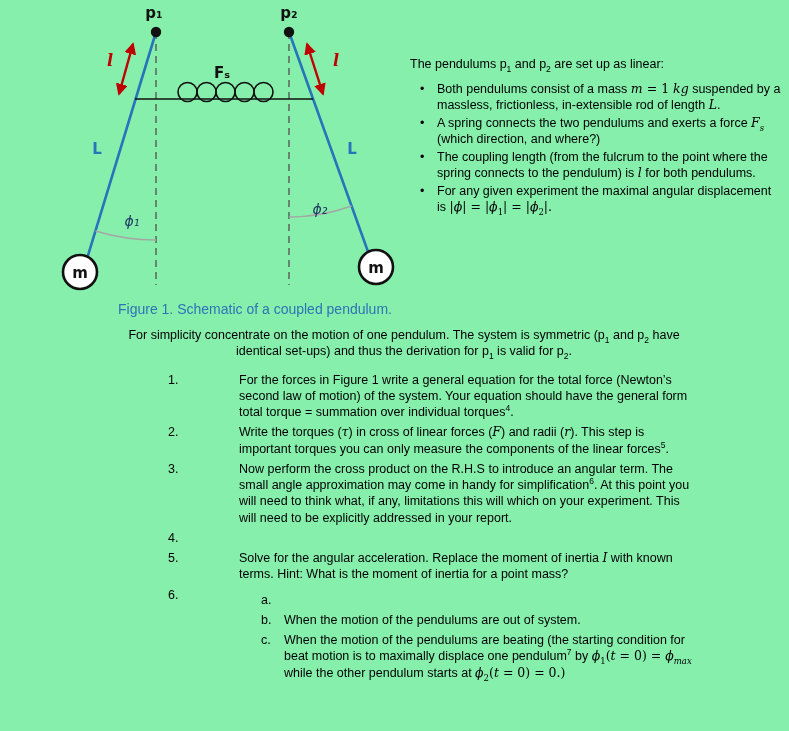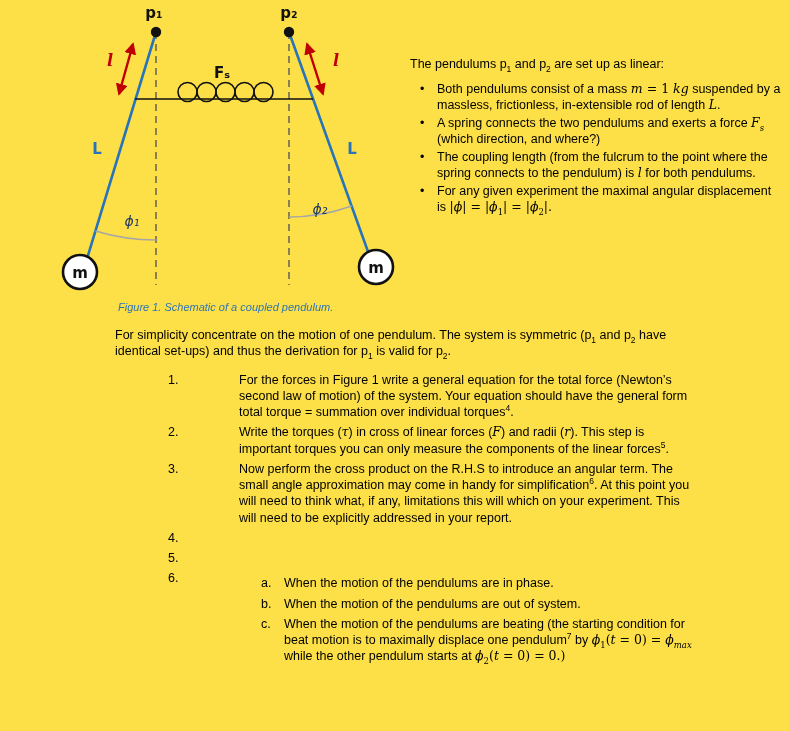--- a/index.html
+++ b/index.html
@@ -2,21 +2,21 @@
 <html><head>
 <meta charset="utf-8">
 <style>
   * { margin:0; padding:0; box-sizing:border-box; }
   html,body { background:#ffffff; }
   body {
     width:789px; height:731px;
     font-family:"Liberation Sans","DejaVu Sans",sans-serif;
     color:#000;
   }
-  .page { position:relative; width:789px; height:731px; background:#fde047; overflow:hidden; }
+  .page { position:relative; width:789px; height:731px; background:#86efac; overflow:hidden; }
 
   
   .figure-area { position:absolute; left:0; top:0; width:789px; height:322px; }
   .diagram { position:absolute; left:6px; top:2px; }
 
   .diagram text { text-anchor:middle; }
   .plumb { stroke:#595959; stroke-width:1.4; stroke-dasharray:7 5; }
   .rod   { stroke-width:2.6; stroke-linecap:round; }
   .ink   { stroke:#111; stroke-width:1.5; }
   .coil  { stroke:#111; stroke-width:1.6; fill:none; }
@@ -32,25 +32,25 @@
   .t-mass   { font:bold 15px "DejaVu Sans",sans-serif; fill:#111; }
 
   
   .setup { position:absolute; left:410px; top:56px; width:372px; font-size:12.5px; line-height:1.28; }
   .setup-title { margin-bottom:9px; }
   .setup-list { list-style:none; padding-left:10px; }
   .setup-list li { display:flex; margin-bottom:2px; }
   .blt { width:17px; flex-shrink:0; }
 
   
-  .caption { position:absolute; left:118px; top:301px; font-size:11px; font-style:italic; color:#2e74b5; }
+  .caption { position:absolute; left:118px; top:301px; font-size:14px; color:#2e74b5; }
 
   
   .doc-body { position:absolute; left:115px; top:327px; width:578px; font-size:12.5px; line-height:1.3; }
-  .intro { margin-bottom:12px; }
+  .intro { margin-bottom:12px;text-align:center; }
   .qlist { list-style:none; }
   .qlist > li { display:flex; margin-bottom:4px; }
   .qlist .num { width:24px; flex-shrink:0; margin-left:53px; }
   .txt { flex:1;margin-left:47px; }
   .sublist { list-style:none; margin-top:5px; }
   .sublist li { display:flex; margin-bottom:4px; }
   .sublist .sub-num { width:23px; flex-shrink:0; margin-left:22px; }
 
   
   .s-m  { font-family:"DejaVu Serif",serif; font-style:italic; }
@@ -149,28 +149,28 @@
       </li>
       <li>
         <span class="num">3.</span>
         <span class="txt rich"><span>Now perform the cross product on the R.H.S to introduce an angular term. The small angle approximation may come in handy for simplification</span><span class="s-sup">6</span><span>. At this point you will need to think what, if any, limitations this will which on your experiment. This will need to be explicitly addressed in your report.</span></span>
       </li>
       <li>
         <span class="num">4.</span>
       </li>
       <li>
         <span class="num">5.</span>
+        <span class="txt rich"><span>Solve for the angular acceleration. Replace the moment of inertia </span><span class="s-m">I</span><span> with known terms. Hint: What is the moment of inertia for a point mass?</span></span>
       </li>
       <li>
         <span class="num">6.</span>
         <div class="txt">
           <ul class="sublist">
             <li>
               <span class="sub-num">a.</span>
-              <span class="rich"><span>When the motion of the pendulums are in phase.</span></span>
             </li>
             <li>
               <span class="sub-num">b.</span>
               <span class="rich"><span>When the motion of the pendulums are out of system.</span></span>
             </li>
             <li>
               <span class="sub-num">c.</span>
               <span class="rich"><span>When the motion of the pendulums are beating (the starting condition for beat motion is to maximally displace one pendulum</span><span class="s-sup">7</span><span> by </span><span class="s-m">ϕ</span><span class="s-u s-sub">1</span><span class="s-u">(</span><span class="s-m">t</span><span class="s-u"> = 0) = </span><span class="s-m">ϕ</span><span class="s-m s-sub">max</span><span> while the other pendulum starts at </span><span class="s-m">ϕ</span><span class="s-u s-sub">2</span><span class="s-u">(</span><span class="s-m">t</span><span class="s-u"> = 0) = 0.)</span></span>
             </li>
           </ul>

